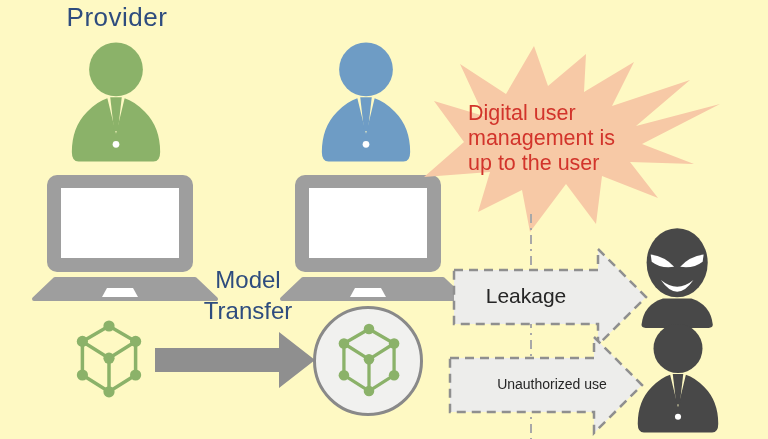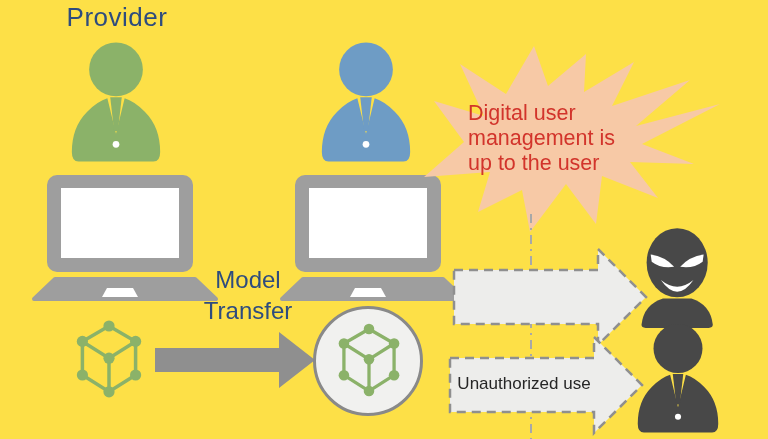--- a/index.html
+++ b/index.html
@@ -1,34 +1,34 @@
 <!DOCTYPE html>
 <html><head>
 <meta charset="utf-8">
 <style>
   html,body{margin:0;padding:0;background:#fff;}
   .canvas{
-    position:relative;width:768px;height:439px;background:#fde047;
+    position:relative;width:768px;height:439px;background:#fef9c3;
     font-family:"Liberation Sans",sans-serif;overflow:hidden;
   }
   .abs{position:absolute;}
   .preline{white-space:pre-line;}
   .role-label{
     color:#2E4C7E;font-size:26px;font-weight:400;text-align:center;letter-spacing:0.5px;
   }
   .transfer-label{
     color:#2E4C7E;font-size:24px;line-height:31px;text-align:center;
   }
   .warning-text{
     color:#D2342B;font-size:21.5px;line-height:25px;font-weight:400;
   }
   .risk-label{
     color:#262626;font-size:21px;display:flex;align-items:center;justify-content:center;
   }
-  .risk-label.small{font-size:17px;}
+  .risk-label.small{font-size:14px;padding-left:28px;}
   .model-circle{
     width:110px;height:110px;border-radius:50%;
     background:#F1F1EF;border:3px solid #898989;box-sizing:border-box;
   }
   svg{display:block;}
 </style>
 </head>
 <body>
 
 <div class="canvas">
@@ -114,20 +114,21 @@
 management is
 up to the user</div>
 
   <svg class="abs" style="left:528px;top:214px;" width="6" height="225" viewBox="0 0 6 225">
     <line x1="3" y1="0" x2="3" y2="225" stroke="#A8A8A8" stroke-width="2" stroke-dasharray="9 5 2 5"></line>
   </svg>
 
   <svg class="abs" style="left:452px;top:246px;" width="198" height="102" viewBox="0 0 198 102">
     <polygon points="2,24 146,24 146,3 194,51 146,99 146,78 2,78" fill="#EDEDEB" stroke="#8F8F8F" stroke-width="2.5" stroke-dasharray="9 6"></polygon>
   </svg>
+  <div class="abs risk-label" style="left:456px;top:270px;width:140px;height:52px;">Leakage</div>
 
   <svg class="abs" style="left:448px;top:334px;" width="198" height="102" viewBox="0 0 198 102">
     <polygon points="2,24 146,24 146,3 194,51 146,99 146,78 2,78" fill="#EDEDEB" stroke="#8F8F8F" stroke-width="2.5" stroke-dasharray="9 6"></polygon>
   </svg>
   <div class="abs risk-label small" style="left:450px;top:358px;width:148px;height:52px;">Unauthorized use</div>
 
   <svg class="abs" style="left:612px;top:226px;" width="112" height="102" viewBox="0 0 110 100">
     <g fill="#484848">
       <path d="M29,97 Q31,77 50,71 L78,71 Q97,77 99,97 Q99,100 95,100 L33,100 Q29,100 29,97 Z"></path>
       <ellipse cx="64" cy="36" rx="30" ry="34"></ellipse>

